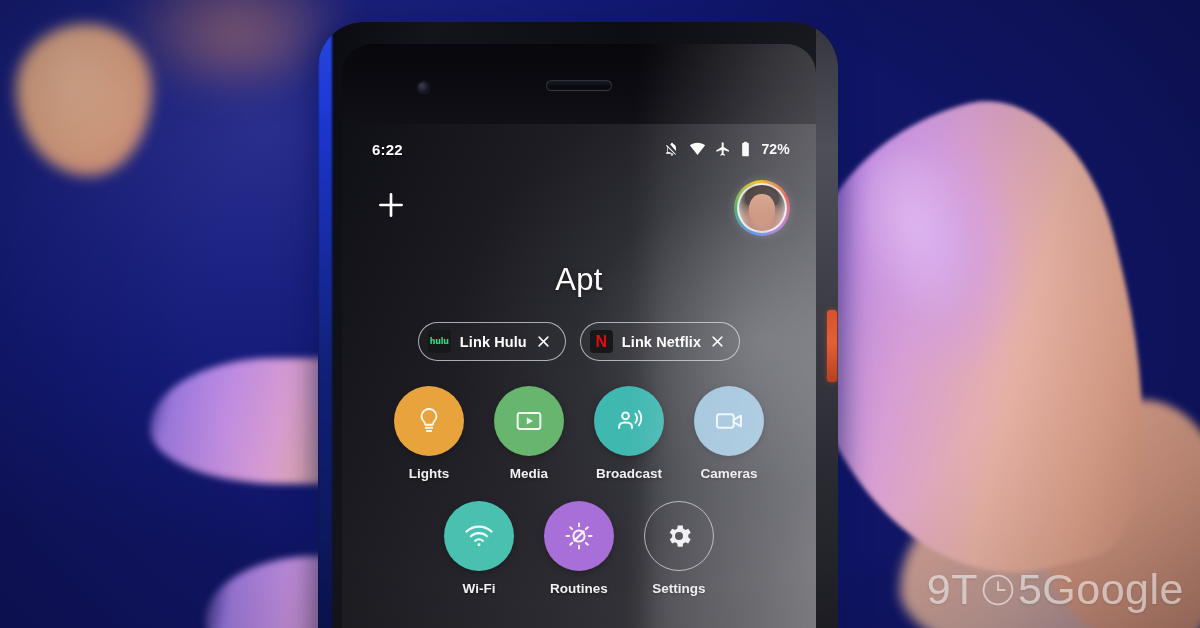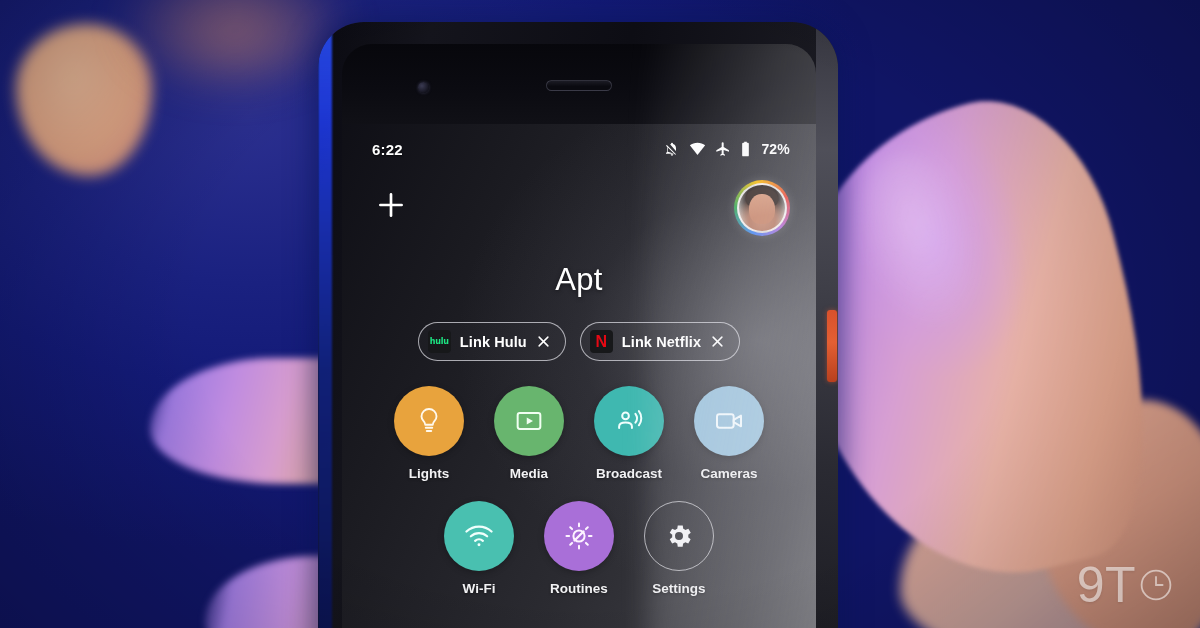--- a/index.html
+++ b/index.html
@@ -327,23 +327,23 @@
     font-size: 13.5px;
     font-weight: bold;
     color: #f2f2f4;
     text-shadow: 0 1px 3px rgba(0,0,0,0.45);
     white-space: nowrap;
   }
 
   
   #watermark {
     position: absolute;
-    right: 24px; bottom: 14px;
+    right: 16px; bottom: 14px;
     display: flex; align-items: center;
-    font-size: 50px;
+    font-size: 43px;
     font-weight: 300;
     letter-spacing: 0.5px;
     color: rgba(255,255,255,0.55);
     text-shadow: 0 1px 3px rgba(0,0,0,0.10);
     font-family: "Liberation Sans", sans-serif;
     pointer-events: none;
   }
   #watermark .wm-clock { margin: 0 2px; display: inline-flex; }
 </style>
 </head>
@@ -537,15 +537,16 @@
   <div id="vignette"></div>
 
   <div id="watermark">
     <span>9T</span>
     <span class="wm-clock">
       <svg width="36" height="36" viewBox="0 0 24 24" fill="none" stroke="rgba(255,255,255,0.55)" stroke-width="1.2" stroke-linecap="round">
         <circle cx="12" cy="12" r="9.6"></circle>
         <path d="M12 6.6V12h4.4"></path>
       </svg>
     </span>
+    <span>5Google</span>
   </div>
 
 </div>
 
 </body></html>

